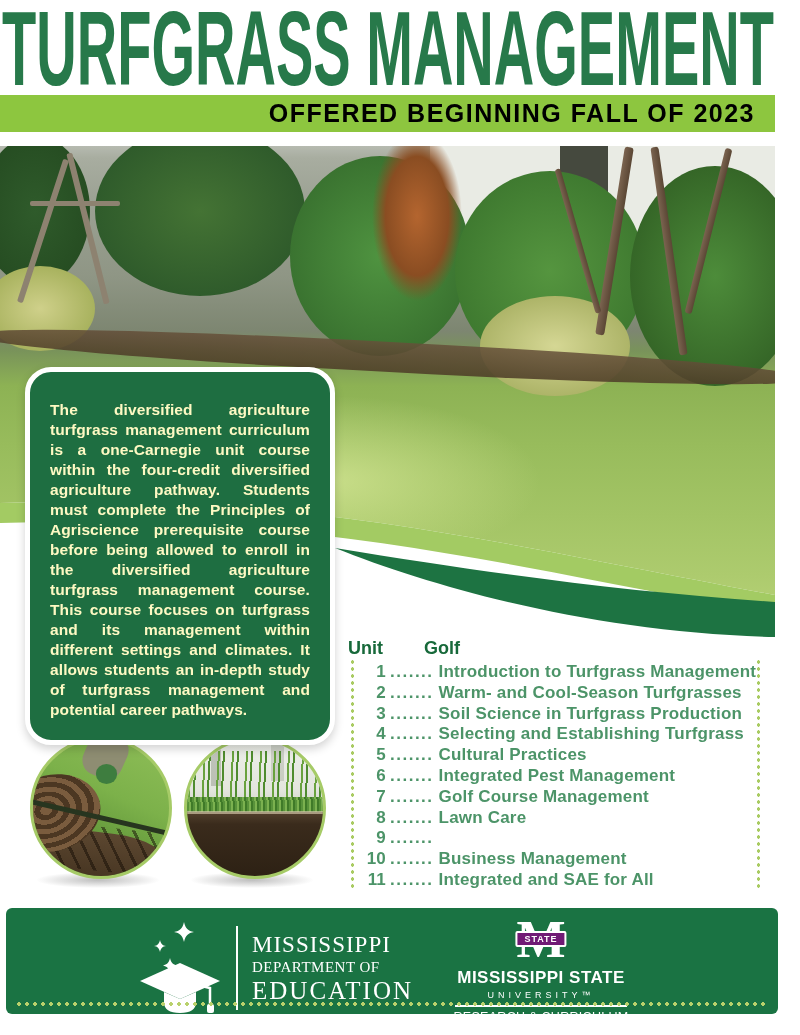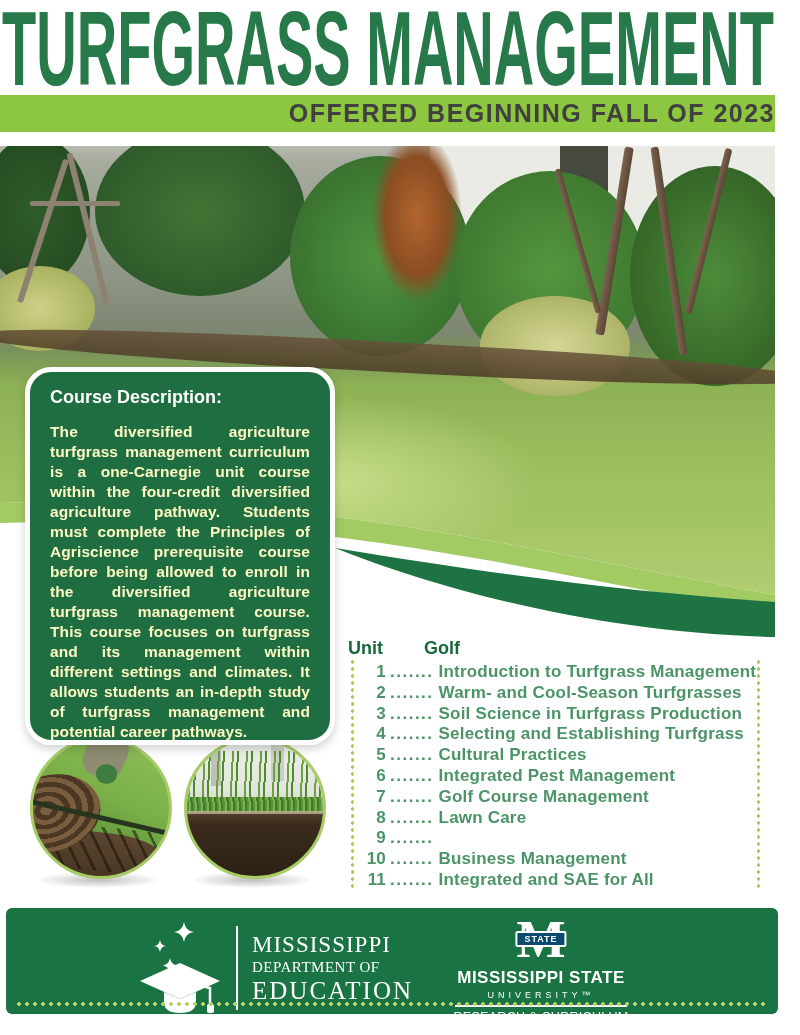--- a/index.html
+++ b/index.html
@@ -9,21 +9,22 @@
   }
 
   
   .title-svg { position:absolute; top:2px; left:0; z-index:3; }
   .banner {
     position:absolute; top:95px; left:0; width:775px; height:37px;
     background:#8dc63f; z-index:3;
     display:flex; align-items:center; justify-content:flex-end;
   }
   .banner-text {
-    color:#404040; font-size:25px; font-weight:bold; letter-spacing:1.5px;
+    color:#000000; font-size:25px; font-weight:bold; letter-spacing:1.5px;
+    padding-right:20px;
   }
 
   
   .photo {
     position:absolute; top:146px; left:0; width:775px; height:470px; z-index:1;
     overflow:hidden;
     background:linear-gradient(180deg,
       #b6bab0 0px, #a8ada0 12px, #9aa092 60px, #8f9685 130px,
       #7d8671 185px, #79935a 205px, #8db254 240px, #98bc5c 300px,
       #a3c465 370px, #adcb6e 430px, #b6d176 470px);
@@ -121,21 +122,21 @@
   .mde-divider { width:2px; height:84px; background:#ffffff; margin:0 14px 0 6px; }
   .mde-text { font-family:"Liberation Serif", serif; }
   .mde-l1 { font-size:23px; letter-spacing:1px; line-height:26px; }
   .mde-l2 { font-size:15px; letter-spacing:.5px; line-height:19px; }
   .mde-l3 { font-size:25px; letter-spacing:2px; line-height:28px; }
   .msu { position:absolute; left:440px; top:6px; width:190px; text-align:center; }
   .msu-mark { position:relative; height:52px; }
   .msu-m { font-family:"Liberation Serif", serif; font-weight:bold; font-size:52px;
     line-height:52px; }
   .msu-banner { position:absolute; left:50%; top:17px; transform:translateX(-50%);
-    background:#0c4a6e; border:2px solid #ffffff; font-size:9px; font-weight:bold;
+    background:#701a75; border:2px solid #ffffff; font-size:9px; font-weight:bold;
     letter-spacing:1px; padding:1px 7px; border-radius:2px; }
   .msu-name { font-size:17px; font-weight:bold; letter-spacing:.5px; margin-top:2px; }
   .msu-univ { font-size:9px; letter-spacing:4px; margin-top:2px; }
   .msu-line { width:172px; height:2px; background:#ffffff; margin:5px auto 3px auto; }
   .msu-unit { font-size:12.5px; letter-spacing:.3px; }
   .footer-dots { position:absolute; left:10px; right:10px; bottom:7px; height:6px;
     background-image:radial-gradient(circle at 3px 3px, #b9d16c 1.7px, rgba(0,0,0,0) 2.1px);
     background-size:8px 6px; background-repeat:repeat-x; }
 </style>
 </head>
@@ -175,21 +176,20 @@
     <div class="ph-light"></div>
   </div>
 
   <svg class="swoosh" width="800" height="170" viewBox="0 0 800 170">
     <path d="M0,13 C300,2 480,50 775,105 L800,110 L800,170 L0,170 Z" fill="#ffffff"></path>
     <path d="M0,13 C300,2 480,50 775,105 L775,125 C480,70 300,22 0,33 Z" fill="#a3cb63"></path>
     <path d="M335,58 C500,85 630,102 775,112 L775,147 C600,143 440,100 335,58 Z" fill="#1d7342"></path>
   </svg>
 
   <div class="desc-box">
-    <div class="desc-heading">Course Description:</div>
     <div class="desc-body">The diversified agriculture turfgrass management curriculum is a one-Carnegie unit course within the four-credit diversified agriculture pathway. Students must complete the Principles of Agriscience prerequisite course before being allowed to enroll in the diversified agriculture turfgrass management course. This course focuses on turfgrass and its management within different settings and climates. It allows students an in-depth study of turfgrass management and potential career pathways.</div>
   </div>
 
   <div class="circle-shadow" style="left:36px;"></div>
   <div class="circle-shadow" style="left:190px;"></div>
   <div class="circle c1">
     <div class="c1-arm"></div>
     <div class="c1-glove"></div>
     <div class="c1-soil"></div>
     <div class="c1-rake"></div>

